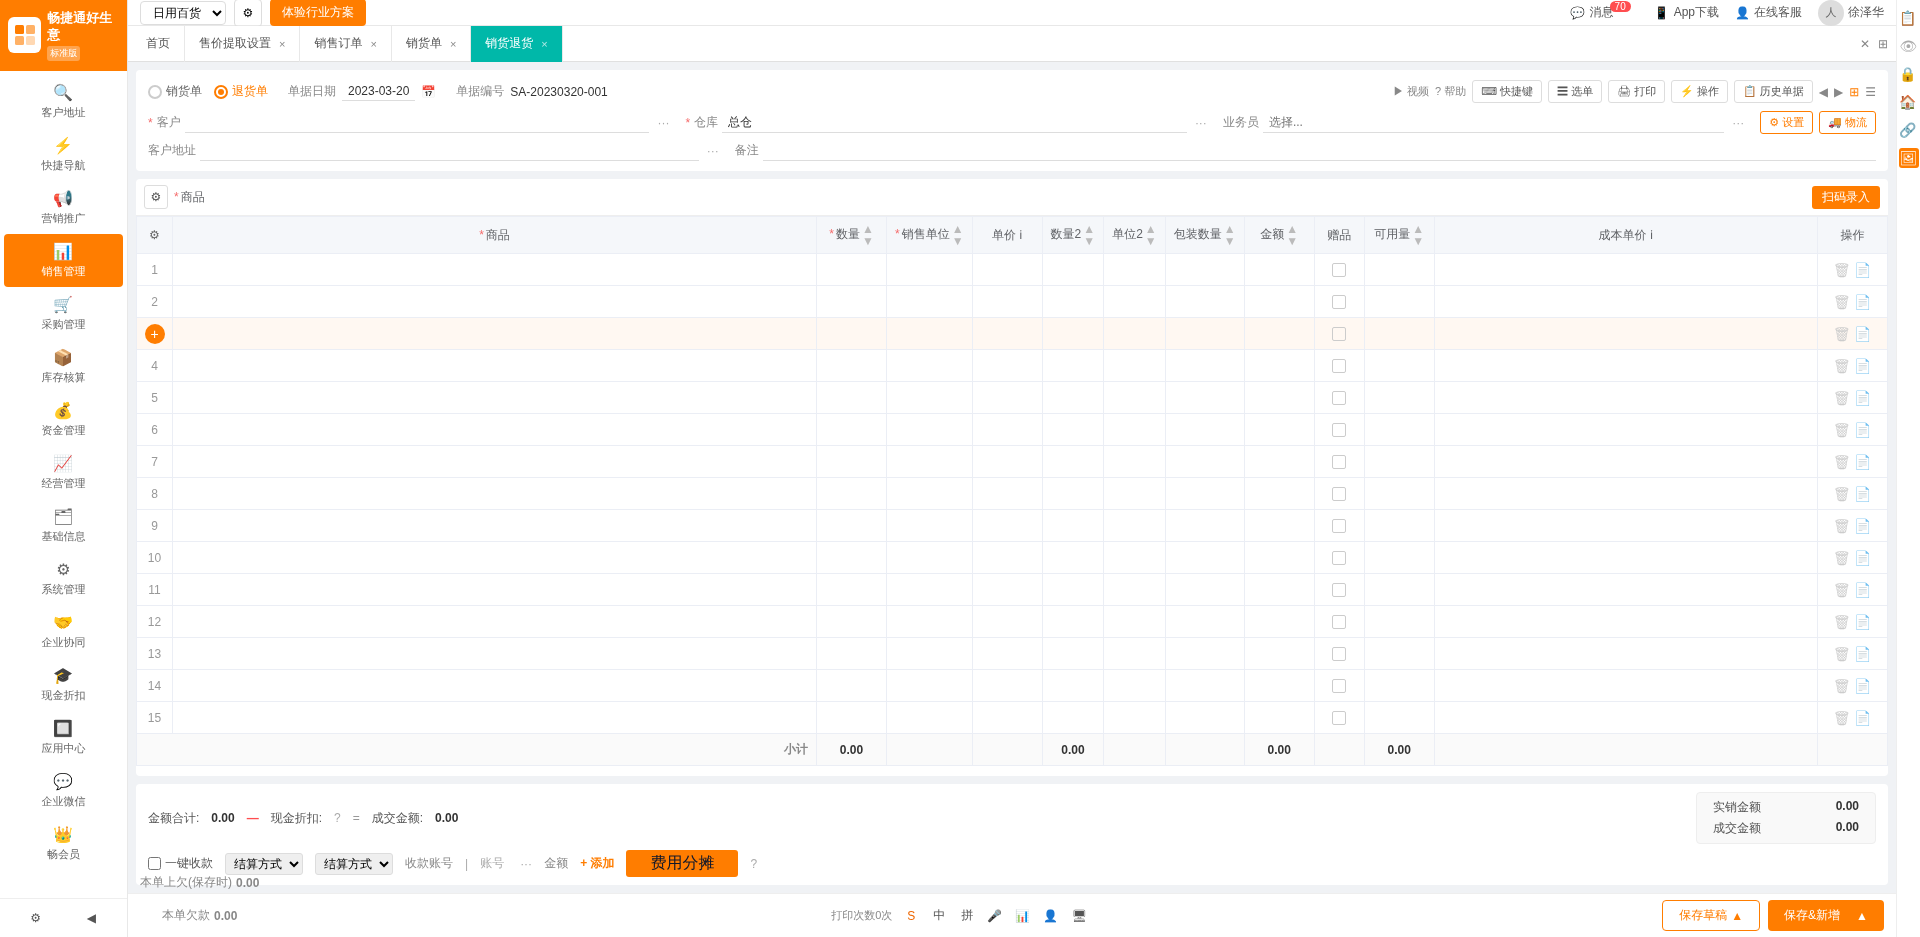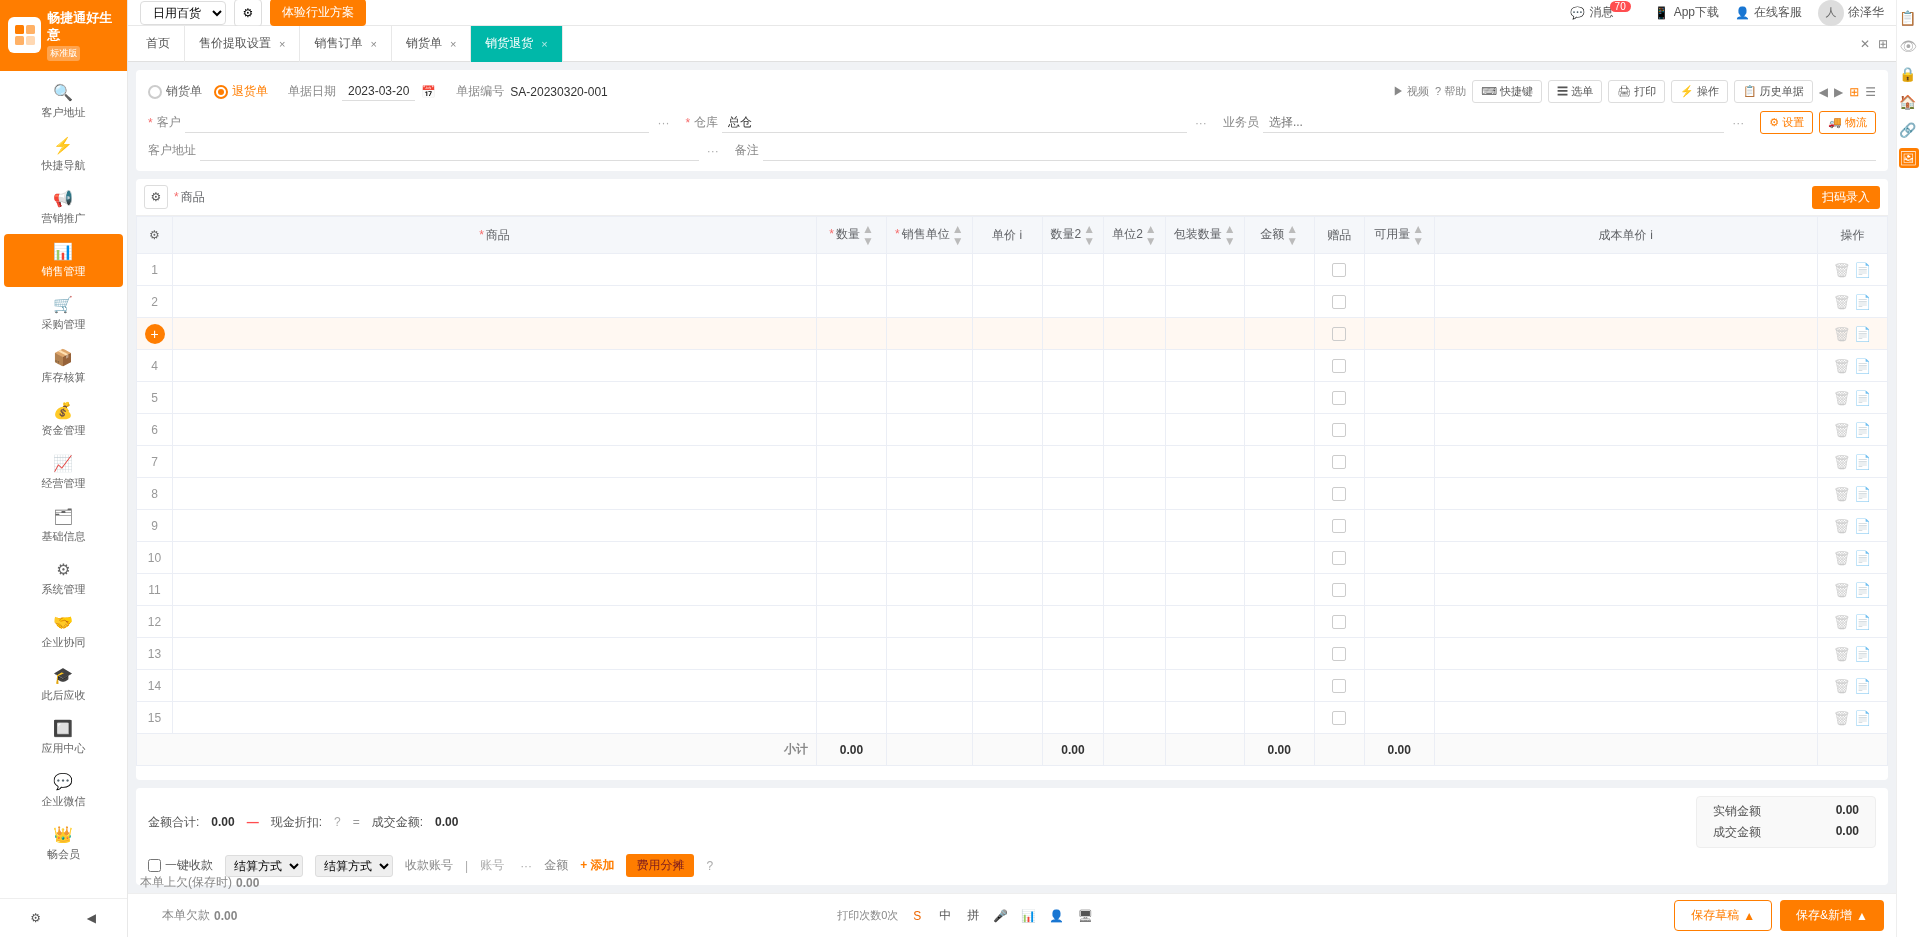--- a/index.html
+++ b/index.html
@@ -84,38 +84,38 @@
     .footer-total-row { display: flex; justify-content: space-between; gap: 20px; color: #555; margin-bottom: 4px; }
     .footer-total-row:last-child { margin-bottom: 0; }
     .footer-total-val { color: #333; font-weight: bold; }
 
     
     .bottombar { background: #fff; height: 44px; display: flex; align-items: center; padding: 0 12px; border-top: 1px solid #eee; gap: 20px; justify-content: space-between; }
     .bottom-info { display: flex; align-items: center; gap: 16px; color: #888; font-size: 11px; flex-direction: column; }
     .bottom-info-item { display: flex; align-items: center; gap: 4px; }
     .bottom-actions { display: flex; gap: 8px; border-radius: 8px; }
     .save-draft-btn { background: #fff; border: 1px solid #ff7d00; color: #ff7d00; border-radius: 4px; padding: 6px 16px; cursor: pointer; font-size: 12px; display: flex; align-items: center; gap: 4px; }
-    .save-new-btn { background: #ff7d00; border: none; color: #fff; border-radius: 4px; padding: 6px 16px; cursor: pointer; font-size: 12px; display: flex; align-items: center; gap: 4px; }
+    .save-new-btn { background: #ff7d00; border: none; color: #fff; border-radius: 4px; padding: 6px 16px; cursor: pointer; font-size: 12px; display: flex; align-items: center; gap: 16px; }
     .bottom-icons { display: flex; gap: 6px; }
     .bottom-icon { width: 22px; height: 22px; display: flex; align-items: center; justify-content: center; cursor: pointer; color: #555; }
 
     
     .right-toolbar { width: 24px; background: #fff; border-left: 1px solid #eee; display: flex; flex-direction: column; align-items: center; padding: 8px 0; gap: 8px; }
     .right-toolbar-icon { width: 20px; height: 20px; display: flex; align-items: center; justify-content: center; cursor: pointer; color: #aaa; font-size: 14px; }
     .right-toolbar-icon.active { color: #ff7d00; }
 
     .topbar-avatar { width: 26px; height: 26px; border-radius: 50%; background: #ddd; display: flex; align-items: center; justify-content: center; font-size: 11px; color: #666; }
 
     .form-container { background: #fff; border-radius: 4px; padding: 10px 12px; }
 
     .minus-icon { color: #ff4d4f; font-weight: bold; }
     .equal-icon { color: #999; }
     .plus-icon { color: #ff7d00; font-weight: bold; cursor: pointer; }
 
-    .fees-btn { background: #ff7d00; color: #7f1d1d; border: none; border-radius: 3px; padding: 3px 10px; cursor: pointer; font-size: 12px; }
+    .fees-btn { background: #ff7d00; color: #0f172a; border: none; border-radius: 3px; padding: 3px 24px; cursor: pointer; font-size: 16px; }
     .help-icon { color: #aaa; cursor: pointer; }
 
     th .sort-arrows { display: inline-flex; flex-direction: column; font-size: 8px; color: #bbb; line-height: 1; vertical-align: middle; margin-left: 2px; }
 
     .col-settings { color: #666; cursor: pointer; }
   </style>
 </head>
 <body>
 
 <div class="sidebar">
@@ -173,21 +173,21 @@
     <div class="sidebar-item">
       <div class="sidebar-item-icon">⚙</div>
       <div class="sidebar-item-label">系统管理</div>
     </div>
     <div class="sidebar-item">
       <div class="sidebar-item-icon">🤝</div>
       <div class="sidebar-item-label">企业协同</div>
     </div>
     <div class="sidebar-item">
       <div class="sidebar-item-icon">🎓</div>
-      <div class="sidebar-item-label">此后应收</div>
+      <div class="sidebar-item-label">现金折扣</div>
     </div>
     <div class="sidebar-item">
       <div class="sidebar-item-icon">🔲</div>
       <div class="sidebar-item-label">应用中心</div>
     </div>
     <div class="sidebar-item">
       <div class="sidebar-item-icon">💬</div>
       <div class="sidebar-item-label">企业微信</div>
     </div>
     <div class="sidebar-item">

